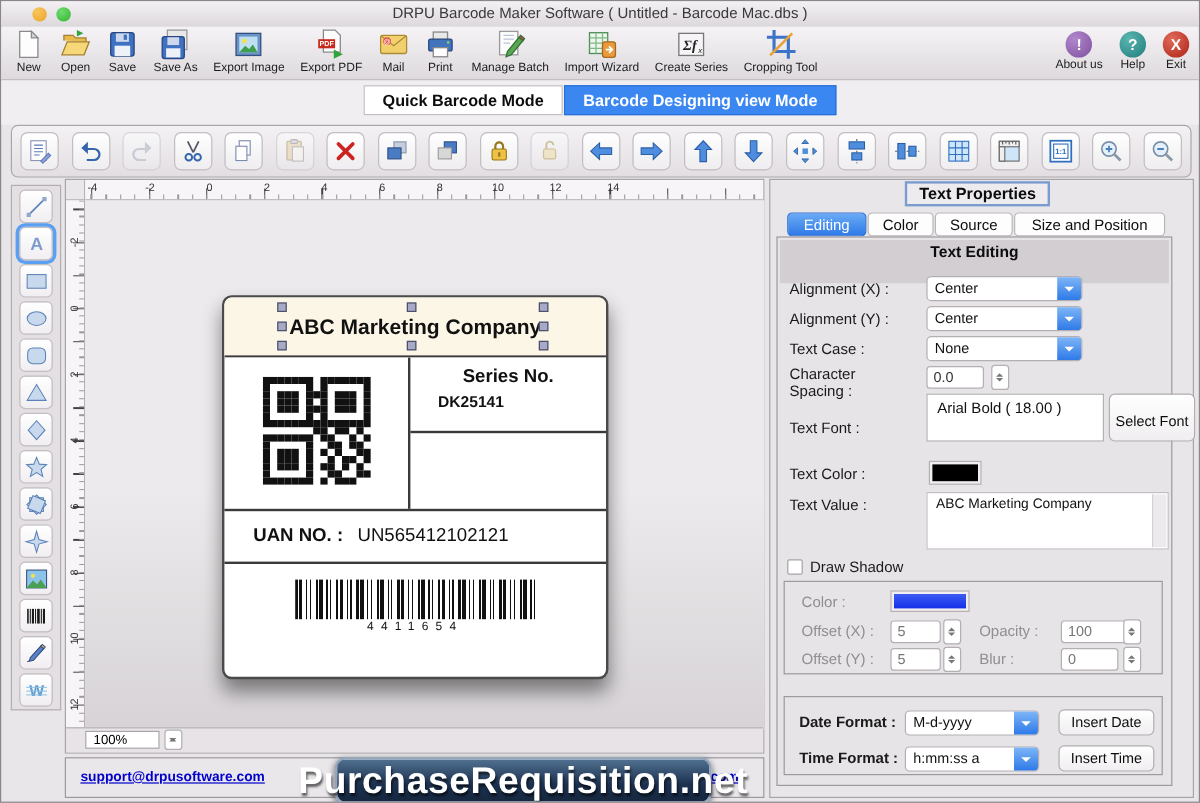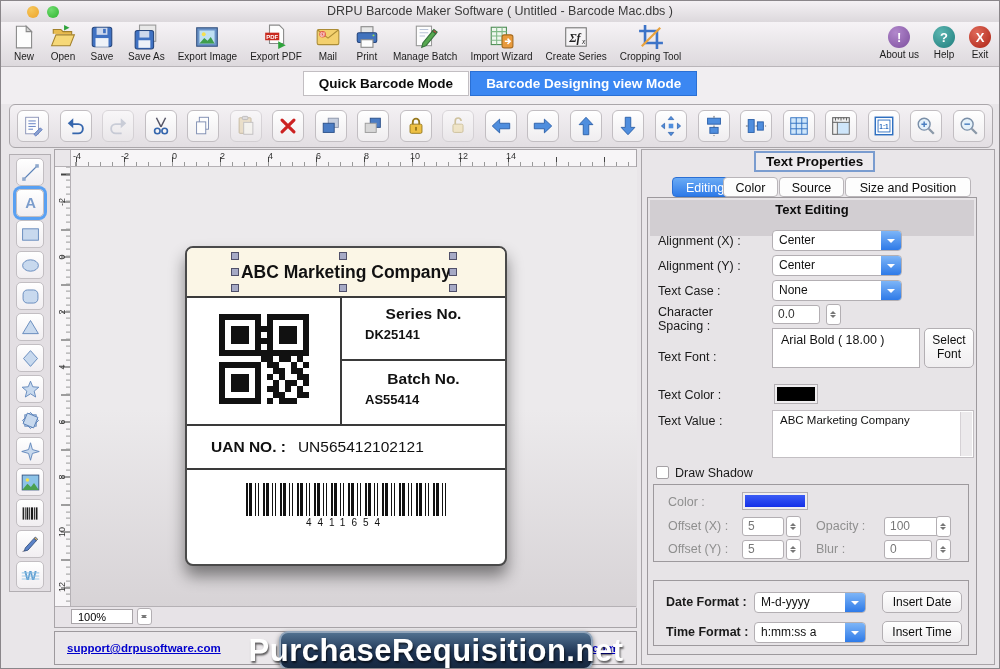--- a/index.html
+++ b/index.html
@@ -672,45 +672,41 @@
                   <rect x="60" y="84" width="6" height="6"></rect>
                   <rect x="66" y="84" width="6" height="6"></rect>
                   <rect x="72" y="84" width="6" height="6"></rect>
                 </svg></div>
             </div>
           <div class="r2right">
             <div class="sercell">
               <div class="slab">Series No.</div>
               <div class="sval">DK25141</div>
             </div>
-            <div class="batcell">
-              <div class="slab">Batch No.</div>
-              <div class="sval">AS55414</div>
-            </div>
           </div>
         </div>
         <div class="uanrow">
           <span class="uanl">UAN NO. :</span>
           <span class="uanv">UN565412102121</span>
         </div>
         <div class="bcrow">
           <div class="bars"></div>
           <div class="bcdigits">4411654</div>
         </div>
       </div>
     </div>
     <div class="statusrow">
       <div class="zoombox">100%</div>
       <div class="stepper" style="left:82px;top:1px;height:17px"></div>
     </div>
   </div>
 
   <div class="rpanel">
     <div class="tptitle">Text Properties</div>
-    <div class="ptab on" style="left:30px;width:66px">Editing</div>
+    <div class="ptab on" style="left:14px;width:66px">Editing</div>
     <div class="ptab" style="left:81px;width:55px">Color</div>
     <div class="ptab" style="left:137px;width:65px">Source</div>
     <div class="ptab" style="left:203px;width:126px">Size and Position</div>
 
     <div class="pbox">
       <div class="psec">Text Editing</div>
 
       <span class="plab" style="left:10px;top:36px">Alignment (X) :</span>
       <div class="drop" style="left:124px;top:32px;width:130px">
         <span class="dval">Center</span>
@@ -728,21 +724,21 @@
         <span class="dval">None</span>
           <span class="darr"></span>
         </div>
 
       <span class="plab" style="left:10px;top:107px;width:72px">Character Spacing :</span>
       <div class="inp" style="left:124px;top:107px;width:48px">0.0</div>
       <div class="stepper" style="left:178px;top:106px"></div>
 
       <span class="plab" style="left:10px;top:152px">Text Font :</span>
       <div class="fontbox" style="left:124px;top:130px;width:148px;height:40px">Arial Bold ( 18.00 )</div>
-      <div class="pbtn" style="left:276px;top:130px;width:50px;height:40px;padding-top:4px">Select Font</div>
+      <div class="pbtn" style="left:276px;top:130px;width:72px;height:40px;padding-top:15px">Select Font</div>
 
       <span class="plab" style="left:10px;top:190px">Text Color :</span>
       <div class="swout" style="left:126px;top:186px;width:44px;height:20px">
         <div class="swin" style="background:#000;"></div>
         </div>
 
       <span class="plab" style="left:10px;top:216px">Text Value :</span>
       <div class="tvbox" style="left:124px;top:212px;width:202px;height:48px">
         <span>ABC Marketing Company</span>
         <div class="tvscroll"></div>

